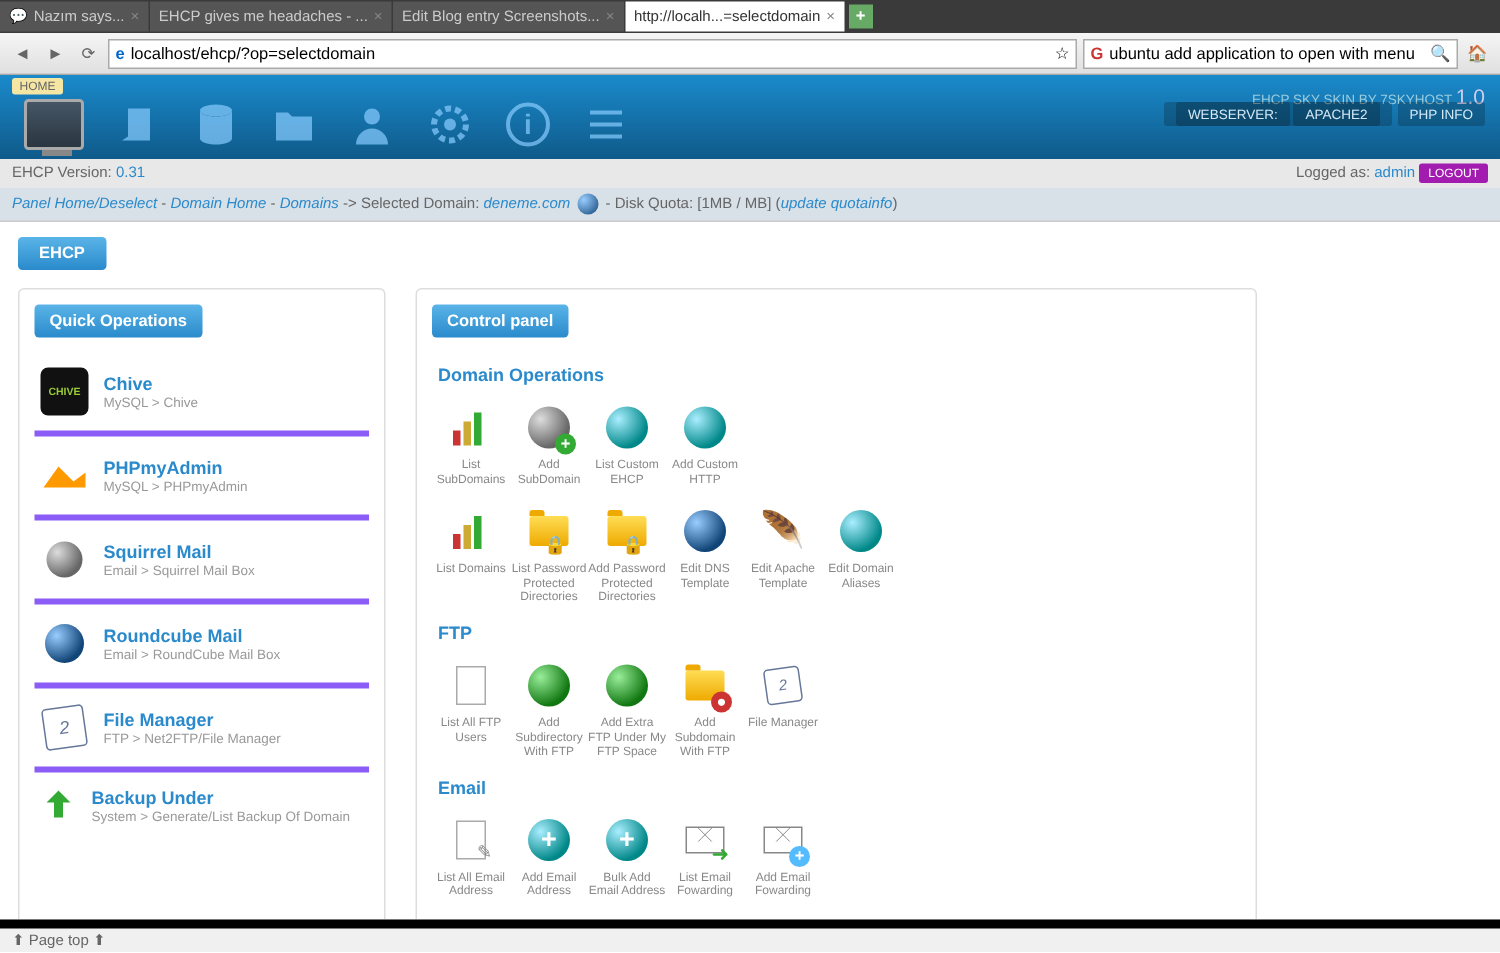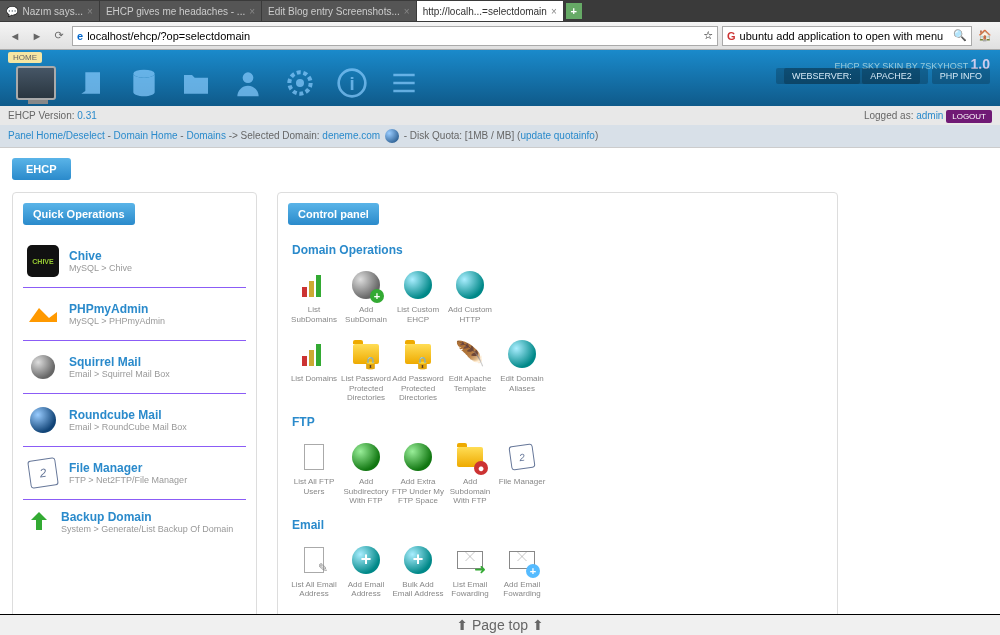--- a/index.html
+++ b/index.html
@@ -17,57 +17,57 @@
 .url-bar { flex: 1; background: #fff; border: 1px solid #aaa; height: 20px; padding: 0 4px; display: flex; align-items: center; gap: 4px; }
 .url-bar input { border: none; outline: none; flex: 1; font-size: 11px; }
 .search-box { width: 250px; background: #fff; border: 1px solid #aaa; height: 20px; padding: 0 4px; display: flex; align-items: center; gap: 4px; }
 .search-box input { border: none; outline: none; flex: 1; font-size: 11px; }
 
 
 .panel-area { height: 585px; overflow: auto; background: #fff; }
 .panel-top { background: linear-gradient(#1a8acb, #0f5a8a); padding: 4px 8px 0 8px; position: relative; }
 .home-tag { position: absolute; top: 2px; left: 8px; background: #f5e6a3; color: #666; font-size: 8px; padding: 1px 5px; border-radius: 2px; }
 .panel-version { position: absolute; top: 6px; right: 10px; color: #9cd; font-size: 9px; }
-.panel-version b { color: #cce; font-size: 14px; font-weight: bold; }
+.panel-version b { color: #cce; font-size: 14px; font-weight: normal; }
 .webserver-box { position: absolute; top: 18px; right: 10px; display: flex; gap: 4px; }
 .webserver-box span { background: rgba(0,0,0,0.2); color: #d4e8f5; padding: 3px 8px; font-size: 9px; border-radius: 2px; }
 .top-icons { display: flex; gap: 20px; padding: 12px 8px 6px 8px; align-items: center; }
 .top-icon { width: 32px; height: 32px; opacity: 0.7; }
 .monitor-icon { width: 40px; height: 34px; background: linear-gradient(#465666, #2a3640); border: 2px solid #aaa; border-radius: 3px; position: relative; }
 .monitor-icon::after { content: ''; position: absolute; bottom: -6px; left: 10px; width: 20px; height: 4px; background: #888; }
 
 .panel-nav { background: linear-gradient(#444, #111); height: 24px; display: flex; align-items: center; padding: 0 8px; gap: 4px; }
 .nav-item { background: linear-gradient(#555, #333); color: #ccc; padding: 4px 10px; font-size: 9px; border-radius: 2px; cursor: pointer; }
 
 .version-bar { background: #e8e8e8; padding: 4px 8px; font-size: 10px; color: #666; display: flex; justify-content: space-between; }
 .version-bar a { color: #2a8acb; text-decoration: none; }
-.logout-btn { background: #701a75; color: #fff; padding: 2px 6px; font-size: 8px; border-radius: 2px; }
+.logout-btn { background: #a21caf; color: #fff; padding: 2px 6px; font-size: 8px; border-radius: 2px; }
 
 .breadcrumb { background: #d8e0e8; padding: 4px 8px; font-size: 10px; color: #666; border-bottom: 1px solid #ccc; }
-.breadcrumb a { color: #2a8acb; text-decoration: none; }
+.breadcrumb a { color: #2a8acb; text-decoration: none; font-style: italic; }
 
 .main-content { padding: 12px; display: flex; gap: 20px; }
 .ehcp-tab { display: inline-block; background: linear-gradient(#5ab4e8, #2a8acb); color: #fff; padding: 5px 14px; font-size: 11px; font-weight: bold; border-radius: 3px; margin-left: 12px; margin-top: 10px; }
 
 .sidebar { width: 245px; border: 1px solid #ddd; border-radius: 4px; padding: 10px; }
 .section-header { background: linear-gradient(#5ab4e8, #2a8acb); color: #fff; padding: 5px 10px; font-size: 11px; font-weight: bold; border-radius: 3px; display: inline-block; margin-bottom: 10px; }
 
-.quick-item { display: flex; align-items: center; gap: 10px; padding: 10px 4px; border-bottom: 1px solid #8b5cf6; cursor: pointer; }
+.quick-item { display: flex; align-items: center; gap: 10px; padding: 10px 4px; border-bottom: 4px solid #8b5cf6; cursor: pointer; }
 .quick-icon { width: 32px; height: 32px; flex-shrink: 0; display: flex; align-items: center; justify-content: center; }
 .quick-item h4 { color: #2a8acb; font-size: 12px; font-weight: bold; }
 .quick-item p { color: #999; font-size: 9px; }
 
 .content-panel { flex: 1; border: 1px solid #ddd; border-radius: 4px; padding: 10px; }
 .section-title { color: #2a8acb; font-size: 12px; font-weight: bold; margin: 8px 0 10px 4px; }
 .icon-grid { display: flex; flex-wrap: wrap; gap: 0; margin-bottom: 10px; }
 .grid-item { width: 52px; text-align: center; cursor: pointer; padding: 2px 0; }
 .grid-icon { width: 32px; height: 32px; margin: 0 auto 4px auto; display: flex; align-items: center; justify-content: center; }
 .grid-item span { font-size: 8px; color: #888; display: block; line-height: 1.2; }
 
-.footer-bar { position: fixed; bottom: 0; right: 0; left: 0; background: #f0f0f0; border-top: 1px solid #000000; padding: 2px 8px; font-size: 14px; color: #666; text-align: center; }
+.footer-bar { position: fixed; bottom: 0; right: 0; left: 0; background: #f0f0f0; border-top: 6px solid #000000; padding: 2px 8px; font-size: 10px; color: #666; text-align: left; }
 
 
 .ico-sphere { width: 28px; height: 28px; border-radius: 50%; background: radial-gradient(circle at 30% 30%, #9cf, #147 70%); }
 .ico-sphere.green { background: radial-gradient(circle at 30% 30%, #9e9, #171 70%); }
 .ico-sphere.cyan { background: radial-gradient(circle at 30% 30%, #aef, #088 70%); }
 .ico-sphere.grey { background: radial-gradient(circle at 30% 30%, #ddd, #666 70%); }
 .ico-folder { width: 26px; height: 20px; background: linear-gradient(#fd5, #ea0); border-radius: 2px; position: relative; }
 .ico-folder::before { content: ''; position: absolute; top: -4px; left: 0; width: 10px; height: 4px; background: #ea0; border-radius: 2px 2px 0 0; }
 .ico-chart { width: 24px; height: 24px; display: flex; align-items: end; gap: 2px; }
 .ico-chart i { width: 5px; background: #3a3; display: block; }
@@ -235,21 +235,21 @@
               <p>FTP &gt; Net2FTP/File Manager</p>
             </div>
           </div>
         <div class="quick-item" style="border-bottom:none">
             <div class="quick-icon arrow-ico">
               <svg viewBox="0 0 24 24">
                 <path fill="#3a3" d="M12 2 L20 10 H15 V20 H9 V10 H4z"></path>
               </svg>
             </div>
             <div>
-              <h4>Backup Domain</h4>
+              <h4>Backup Under</h4>
               <p>System &gt; Generate/List Backup Of Domain</p>
             </div>
           </div>
       </div>
 
       <div class="content-panel">
         <div class="section-header">Control panel</div>
 
         <div class="section-title">Domain Operations</div>
         <div class="icon-grid">
@@ -300,20 +300,26 @@
                 <span style="position:absolute;bottom:0;right:4px;font-size:12px">🔒</span>
               </div>
               <span>List Password Protected Directories</span>
             </div>
           <div class="grid-item">
               <div class="grid-icon" style="position:relative">
                 <div class="ico-folder"></div>
                 <span style="position:absolute;bottom:0;right:4px;font-size:12px">🔒</span>
               </div>
               <span>Add Password Protected Directories</span>
+            </div>
+          <div class="grid-item">
+              <div class="grid-icon">
+                <div class="ico-sphere"></div>
+              </div>
+              <span>Edit DNS Template</span>
             </div>
           <div class="grid-item">
               <div class="grid-icon">
                 <span style="font-size:24px">🪶</span>
               </div>
               <span>Edit Apache Template</span>
             </div>
           <div class="grid-item">
               <div class="grid-icon">
                 <div class="ico-sphere cyan"></div>

